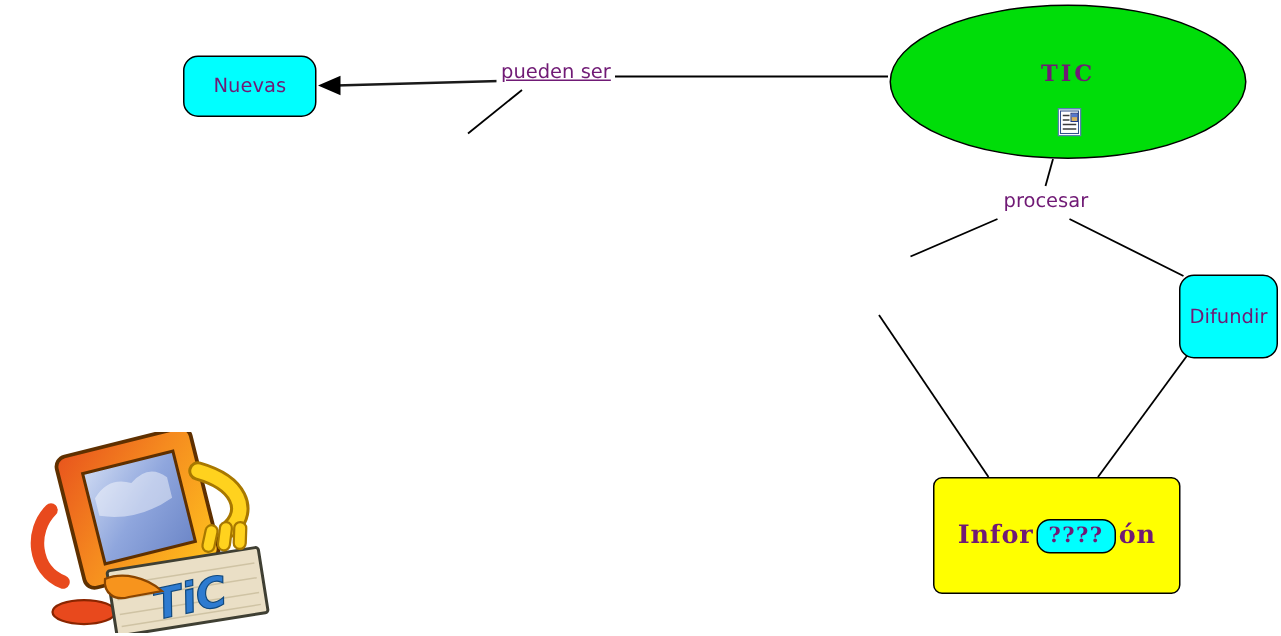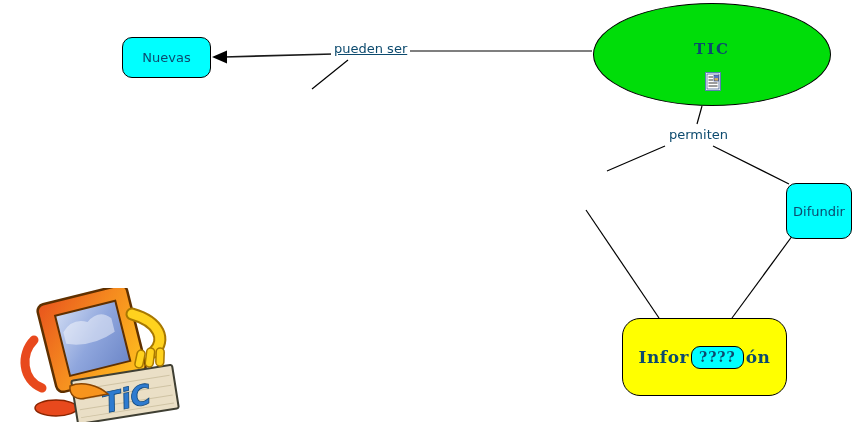--- a/index.html
+++ b/index.html
@@ -3,21 +3,21 @@
 <meta charset="utf-8">
 <style>
   html, body { margin: 0; padding: 0; background: #fff; }
   .canvas {
     position: relative;
     width: 854px;
     height: 424px;
     background: #ffffff;
     overflow: hidden;
     font-family: "DejaVu Sans", "Liberation Sans", sans-serif;
-    color: #0c4a6e;
+    color: #701a75;
   }
   .wires {
     position: absolute;
     left: 0; top: 0;
     width: 854px; height: 424px;
     pointer-events: none;
   }
   .concept {
     position: absolute;
     display: flex;
@@ -57,21 +57,21 @@
     position: absolute;
     left: 111px; top: 68px;
     width: 16px; height: 19px;
     cursor: pointer;
   }
   #node-informacion {
     left: 622px; top: 318px;
     width: 165px; height: 78px;
     background: #ffff00;
     border: 1.5px solid #000;
-    border-radius: 18px;
+    border-radius: 6px;
     box-sizing: border-box;
     position: absolute;
     display: flex;
     align-items: center;
     justify-content: center;
     font-family: "DejaVu Serif", "Liberation Serif", serif;
     font-weight: bold;
     font-size: 17px;
     letter-spacing: 0.5px;
   }
@@ -153,21 +153,21 @@
     <span>Difundir</span>
   </div>
 
   <div id="node-informacion">
     <span>Infor</span>
     <span class="blank-box">????</span>
     <span>ón</span>
   </div>
 
   <div class="link-label" id="label-pueden-ser">pueden ser</div>
-  <div class="link-label" id="label-permiten">permiten</div>
+  <div class="link-label" id="label-permiten">procesar</div>
 
   <svg class="clipart" viewBox="0 0 175 134" xmlns="http://www.w3.org/2000/svg">
     <defs>
       <linearGradient id="gFrame" x1="0" y1="0" x2="1" y2="1">
         <stop offset="0" stop-color="#e8541d"></stop>
         <stop offset="0.45" stop-color="#f58a1f"></stop>
         <stop offset="1" stop-color="#ffc31e"></stop>
       </linearGradient>
       <linearGradient id="gScreen" x1="0" y1="0" x2="1" y2="1">
         <stop offset="0" stop-color="#cdd9f2"></stop>

